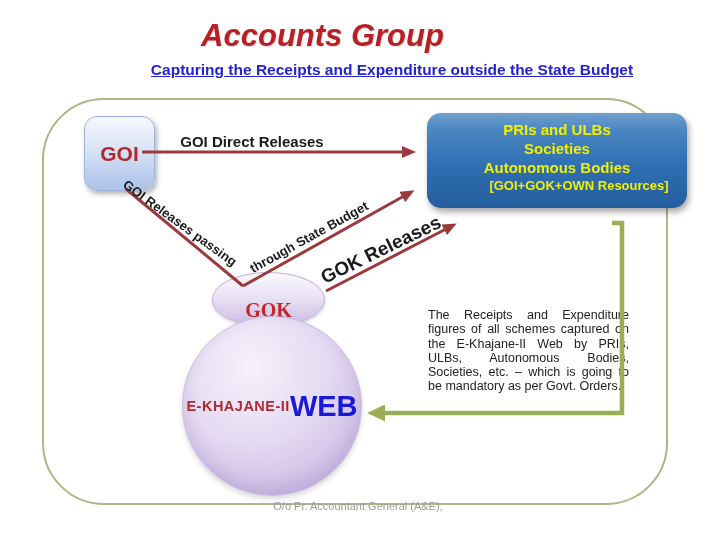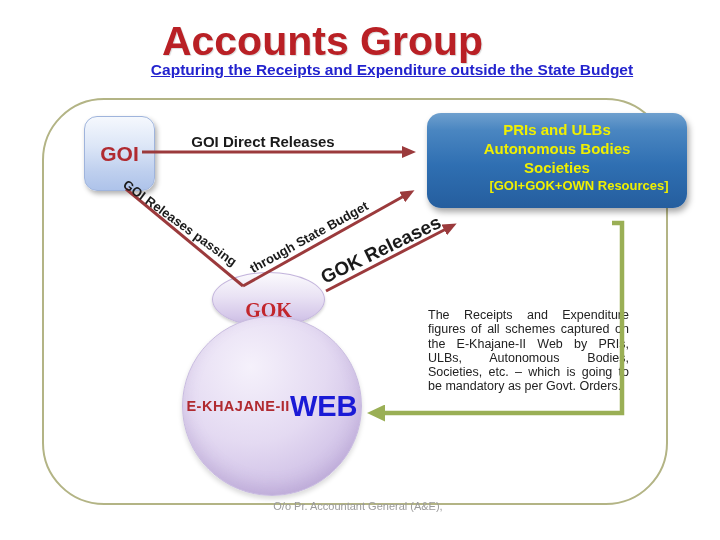--- a/index.html
+++ b/index.html
@@ -5,22 +5,22 @@
   html,body{margin:0;padding:0;}
   body{
     width:720px;height:540px;background:#ffffff;
     font-family:"Liberation Sans", sans-serif;
     position:relative;overflow:hidden;
   }
   .abs{position:absolute;}
 
   .slide-title{
     left:0;top:18px;width:645px;text-align:center;
-    font-size:41px;font-weight:bold;color:#B92025;
-    letter-spacing:0px;text-shadow:1px 1px 1px rgba(0,0,0,0.15);
+    font-size:31px;font-weight:bold;color:#B92025;
+    letter-spacing:0px;text-shadow:1px 1px 1px rgba(0,0,0,0.15);font-style:italic;
   }
   .slide-subtitle{
     left:0;top:61px;width:716px;text-align:center;
     font-size:15.5px;font-weight:bold;color:#2323CE;
     text-decoration:underline;
     margin-left:34px;
   }
 
   .container{
     left:42px;top:98px;width:622px;height:403px;
@@ -69,21 +69,21 @@
     display:flex;flex-direction:row;align-items:center;justify-content:center;
     text-align:center;
   }
   .ek-line1{font-size:14.5px;font-weight:bold;color:#B02A30;letter-spacing:0.5px;}
   .ek-line2{font-size:29px;font-weight:bold;color:#1A1AD6;line-height:32px;}
 
   .arrow-label{
     font-weight:bold;color:#1A1A1A;white-space:nowrap;
   }
   .lbl-goi-direct{left:252px;top:141px;font-size:15px;
-    transform:translate(-50%,-50%);margin-left:11px;}
+    transform:translate(-50%,-50%);}
   .lbl-goi-passing{left:180px;top:223px;font-size:13px;
     transform:translate(-50%,-50%) rotate(36deg);}
   .lbl-through-budget{left:309px;top:237px;font-size:13px;
     transform:translate(-50%,-50%) rotate(-29deg);}
   .lbl-gok-releases{left:381px;top:250px;font-size:19px;
     transform:translate(-50%,-50%) rotate(-26deg);}
 
   .note-text{
     left:428px;top:308px;width:201px;
     font-size:12.5px;line-height:14.3px;color:#222222;
@@ -104,22 +104,22 @@
 <div class="abs slide-subtitle">Capturing the Receipts and Expenditure outside the State Budget</div>
 
 <div class="abs container"></div>
 
 <div class="abs goi-box">
   <span>GOI</span>
 </div>
 
 <div class="abs target-box">
   <div class="tb-line">PRIs and ULBs</div>
+  <div class="tb-line">Societies</div>
   <div class="tb-line">Autonomous Bodies</div>
-  <div class="tb-line">Societies</div>
   <div class="tb-line tb-line4">[GOI+GOK+OWN Resources]</div>
 </div>
 
 <div class="abs gok-ellipse">
   <span>GOK</span>
 </div>
 
 <div class="abs ekhajane-circle">
   <div class="ek-line1">E-KHAJANE-II</div>
   <div class="ek-line2">WEB</div>

